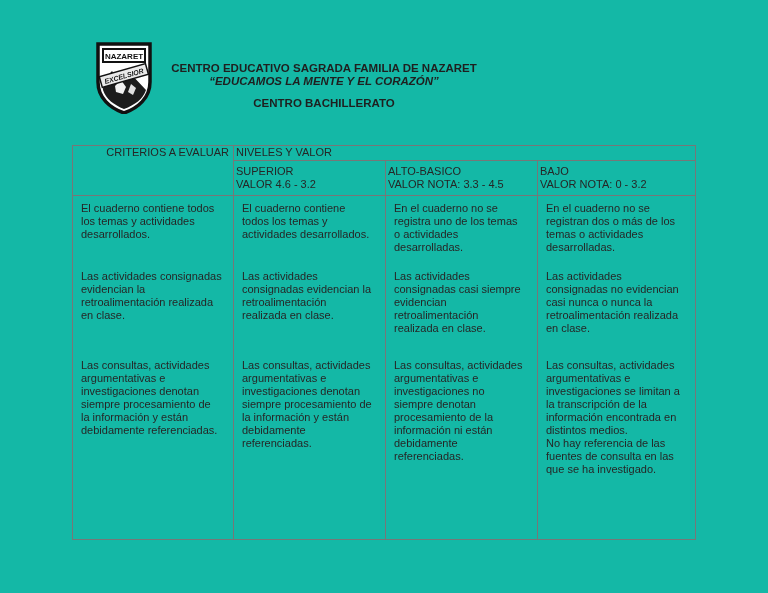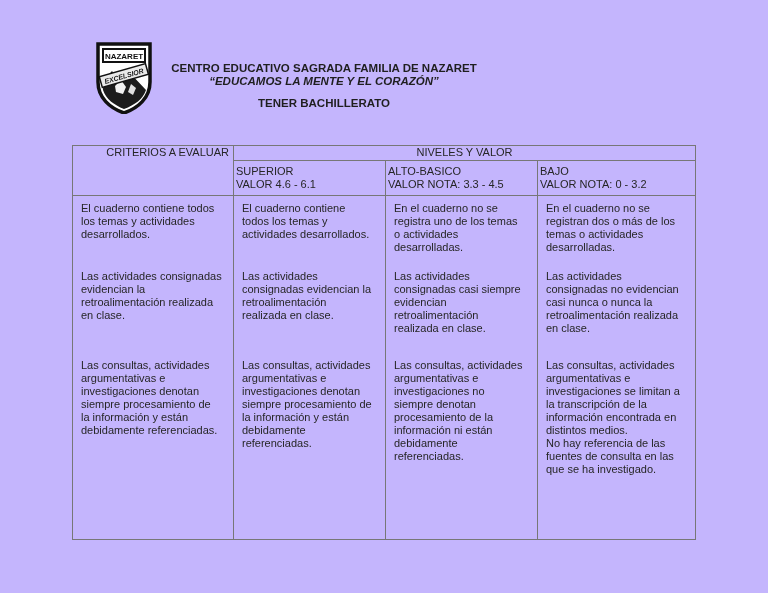--- a/index.html
+++ b/index.html
@@ -4,21 +4,21 @@
 <style>
   html,body { margin:0; padding:0; }
   body {
     width:768px; height:593px;
     background:#ffffff;
     font-family:"Liberation Sans", sans-serif;
     color:#262626;
     position:relative;
     overflow:hidden;
   }
-  .page { position:absolute; inset:0; background:#c4b5fd; }
+  .page { position:absolute; inset:0; background:#14b8a6; }
 
   
   .logo { position:absolute; left:95px; top:42px; width:58px; height:72px; }
   .logo svg { width:100%; height:100%; display:block; }
 
   
   .header-block {
     position:absolute; left:0; top:62px; width:648px;
     text-align:center;
     font-size:11.5px; line-height:13px; font-weight:bold;
@@ -39,21 +39,21 @@
     border:1px solid #777777;
     vertical-align:top;
     font-weight:normal;
     overflow:hidden;
   }
   td.criteria-hdr {
     text-align:right; vertical-align:middle;
     padding:0 4px;
   }
   td.levels-hdr {
-    text-align:center; vertical-align:middle;
+    text-align:left; vertical-align:middle;
     height:14px; padding:0 2px;
   }
   tr.hdr-b td {
     vertical-align:middle;
     height:32px; padding:1px 2px;
   }
   tr.body-row td {
     padding:6px 11px 0 8px;
     white-space:pre-line;
   }
@@ -78,39 +78,39 @@
         <rect x="5" y="28" width="48" height="11" fill="#e9e9e9" stroke="#111111" stroke-width="1.5"></rect>
         <text x="29" y="36.5" text-anchor="middle" font-size="7" font-style="italic" font-weight="bold" font-family="Liberation Sans, sans-serif" fill="#1c1c1c">EXCELSIOR</text>
       </g>
     </svg>
   </div>
 
   <div class="header-block">
     <div>CENTRO EDUCATIVO SAGRADA FAMILIA DE NAZARET</div>
     <div class="header-line2">“EDUCAMOS LA MENTE Y EL CORAZÓN”</div>
     <div class="header-gap"></div>
-    <div>TENER BACHILLERATO</div>
+    <div>CENTRO BACHILLERATO</div>
   </div>
 
   <table class="rubric">
     <colgroup>
       <col style="width:161px">
       <col style="width:152px">
       <col style="width:152px">
       <col style="width:158px">
     </colgroup>
     <tbody>
       <tr class="hdr-a">
         <td rowspan="2" class="criteria-hdr">CRITERIOS A EVALUAR</td>
         <td colspan="3" class="levels-hdr">NIVELES Y VALOR</td>
       </tr>
       <tr class="hdr-b">
         <td>
           <div>SUPERIOR</div>
-          <div>VALOR 4.6 - 6.1</div>
+          <div>VALOR 4.6 - 3.2</div>
         </td>
         <td>
           <div>ALTO-BASICO</div>
           <div>VALOR NOTA: 3.3 - 4.5</div>
         </td>
         <td>
           <div>BAJO</div>
           <div>VALOR NOTA: 0 - 3.2</div>
         </td>
       </tr>

